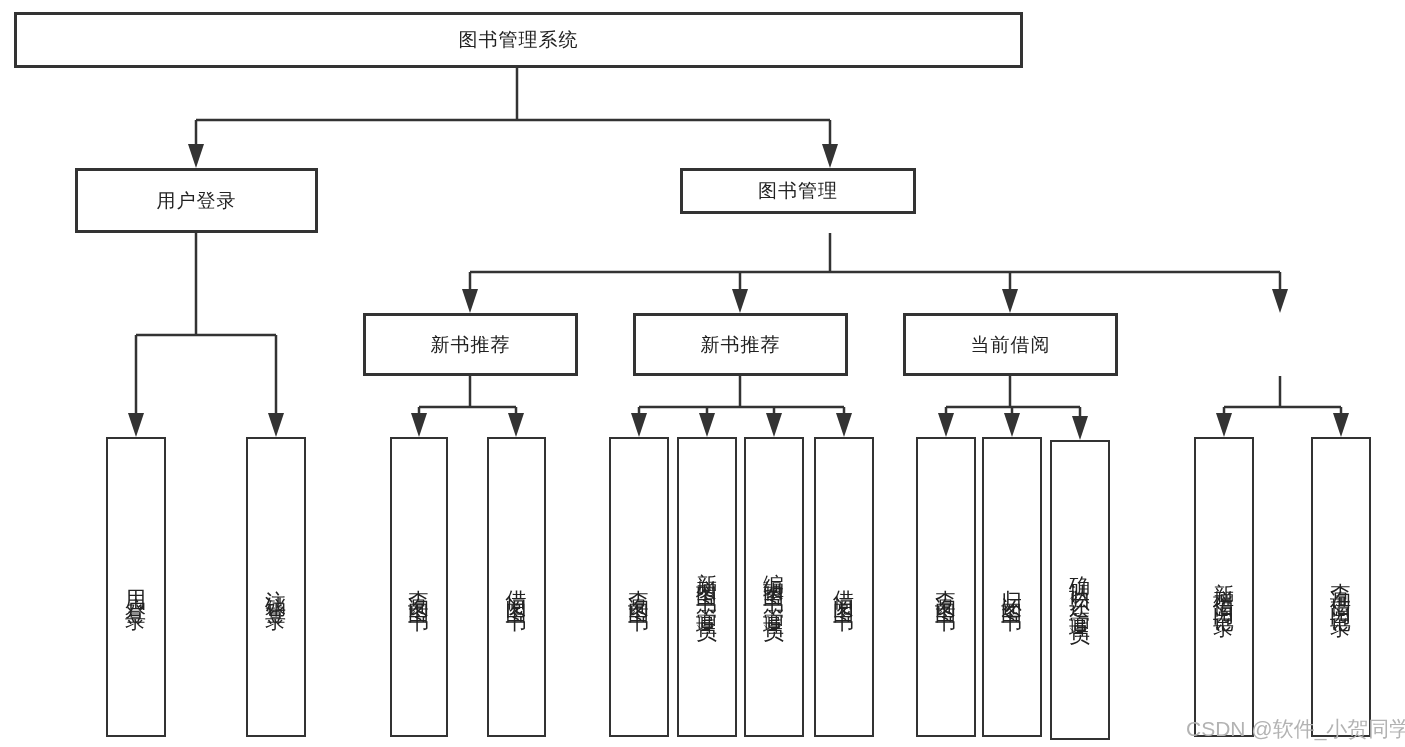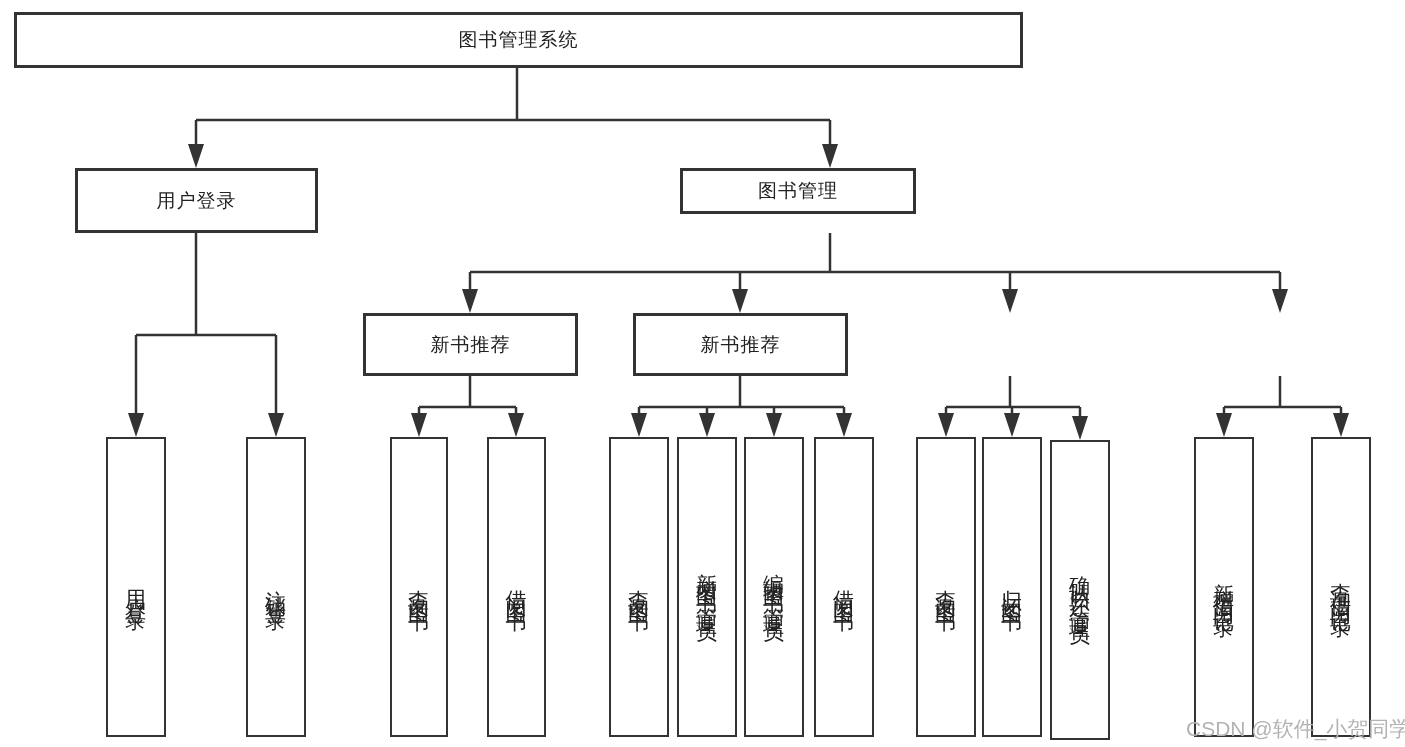--- a/index.html
+++ b/index.html
@@ -148,20 +148,21 @@
     </g>
   </svg>
 
   <div class="box h" style="left:14px;top:12px;width:1009px;height:56px;">图书管理系统</div>
 
   <div class="box h" style="left:75px;top:168px;width:243px;height:65px;">用户登录</div>
   <div class="box h" style="left:680px;top:168px;width:236px;height:46px;">图书管理</div>
 
   <div class="box h" style="left:363px;top:313px;width:215px;height:63px;">新书推荐</div>
   <div class="box h" style="left:633px;top:313px;width:215px;height:63px;">新书推荐</div>
+  <div class="box h" style="left:903px;top:313px;width:215px;height:63px;">当前借阅</div>
 
   <div class="box v" style="left:106px;top:437px;width:60px;height:300px;">
     <span class="vtext">用户登录</span>
   </div>
   <div class="box v" style="left:246px;top:437px;width:60px;height:300px;">
     <span class="vtext">注销登录</span>
   </div>
 
   <div class="box v" style="left:390px;top:437px;width:58px;height:300px;">
     <span class="vtext">查询图书</span>

